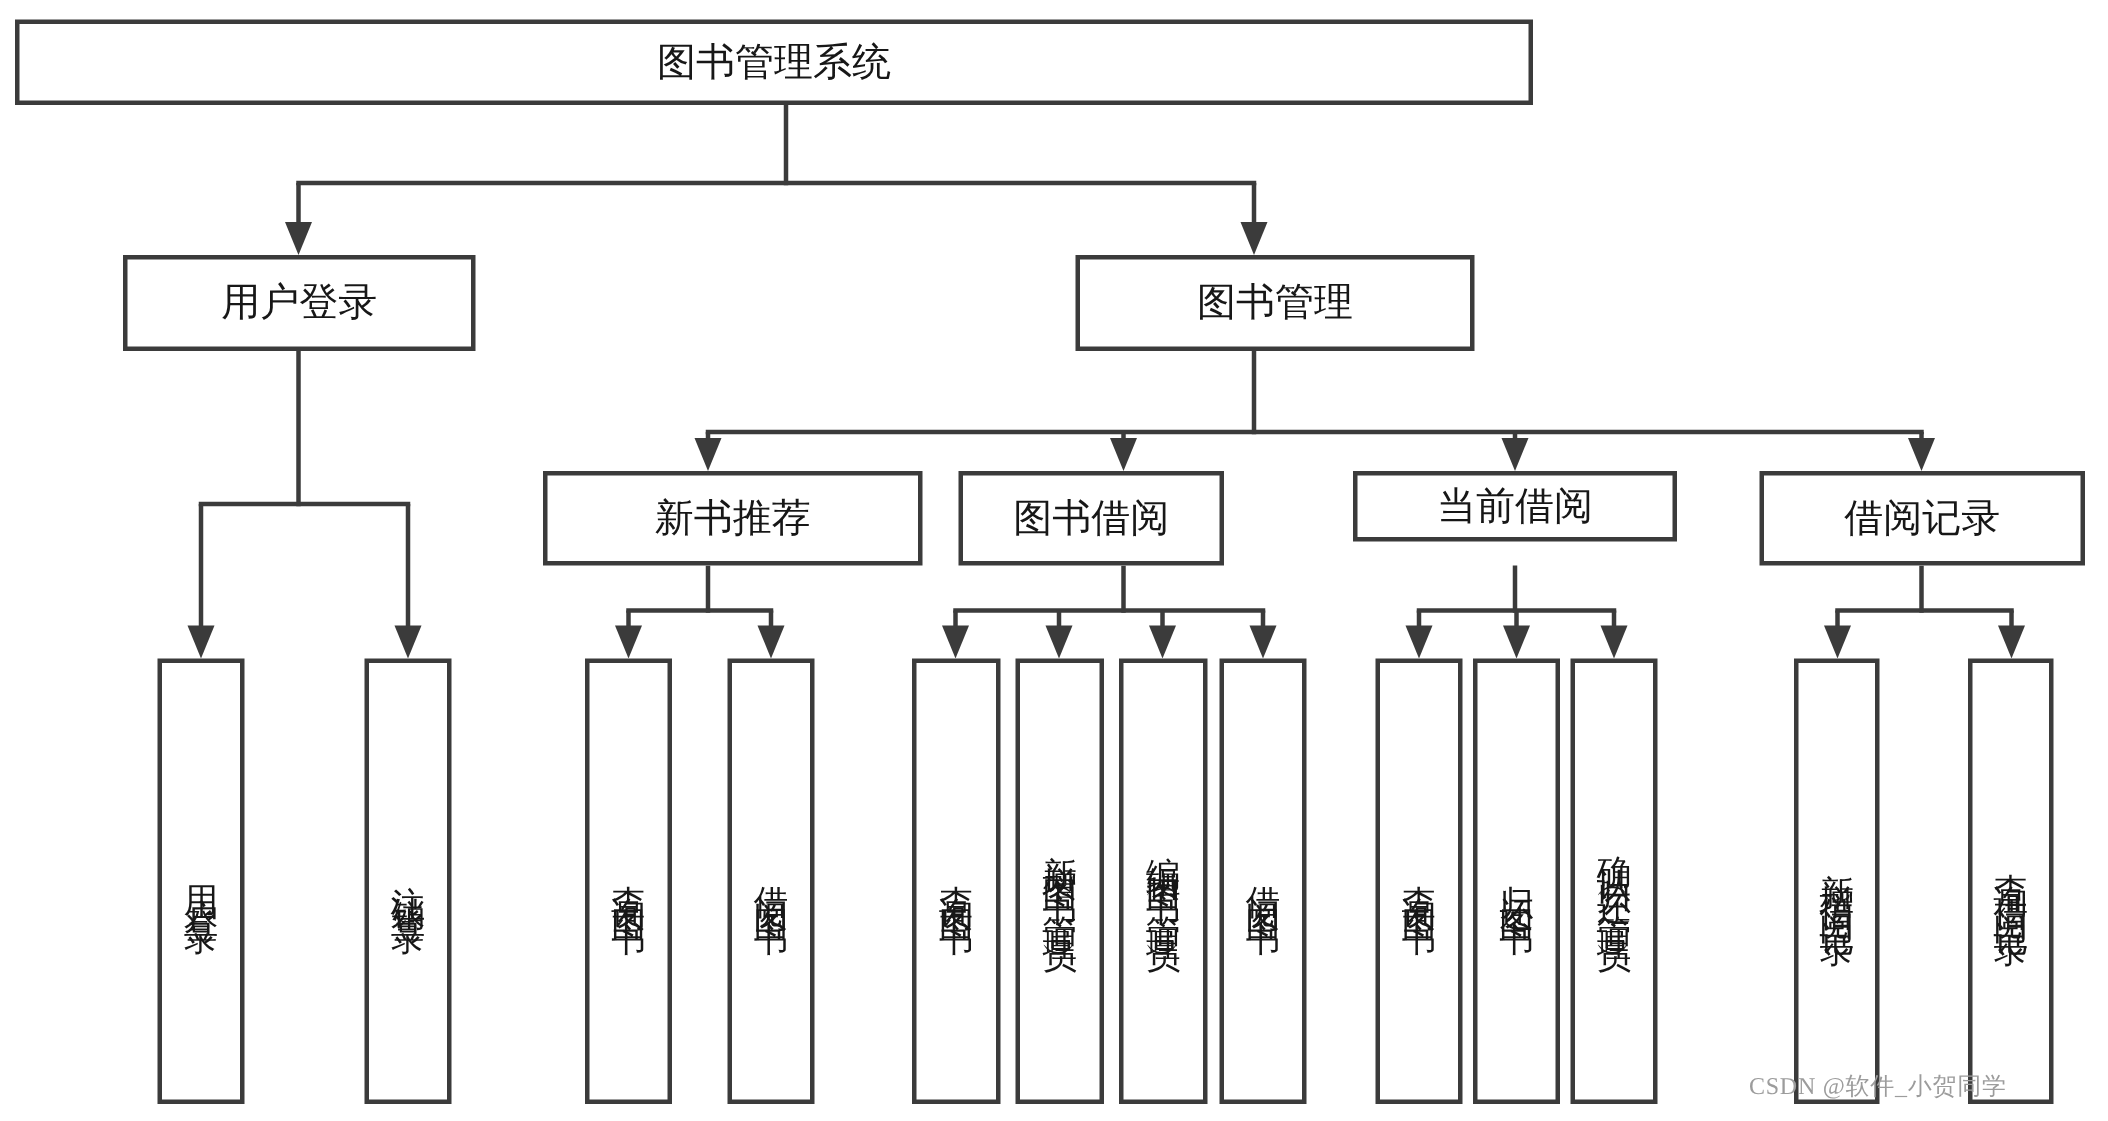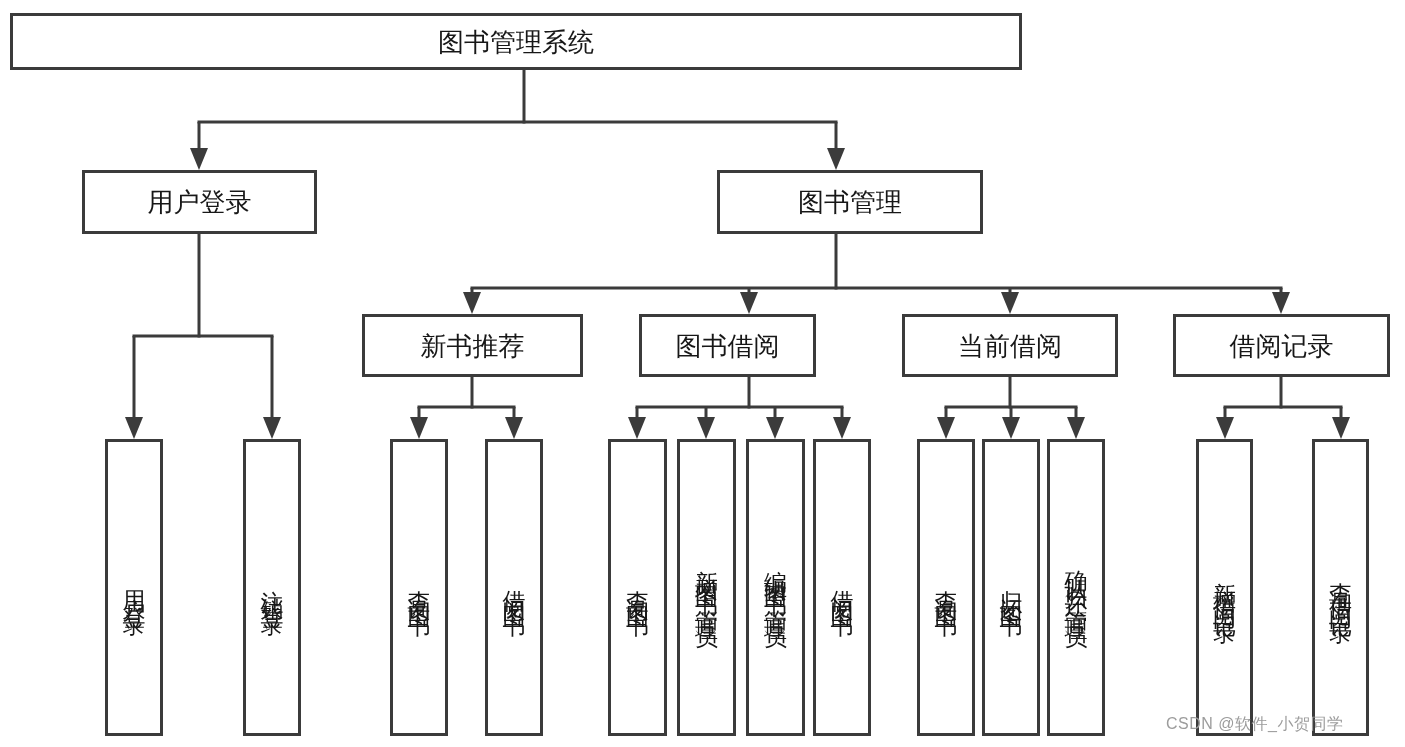--- a/index.html
+++ b/index.html
@@ -7,21 +7,21 @@
     --text: #171717;
     --watermark: #9c9c9c;
     --background: #ffffff;
   }
   html, body { margin: 0; padding: 0; background: var(--background); }
   #canvas {
     position: relative;
     width: 1405px;
     height: 747px;
     background: var(--background);
-    font-family: Liberation Sans, sans-serif;
+    font-family: Liberation Serif, serif;
     overflow: hidden;
   }
   #wires {
     position: absolute;
     left: 0; top: 0;
     color: var(--line);
   }
   .node {
     position: absolute;
     box-sizing: border-box;
@@ -118,23 +118,23 @@
     <polygon points="1216,417 1234,417 1225,439" fill="currentColor" stroke="none"></polygon>
     <line x1="1341" y1="407" x2="1341" y2="419"></line>
     <polygon points="1332,417 1350,417 1341,439" fill="currentColor" stroke="none"></polygon>
   </svg>
 
   <div class="node" style="left:10px; top:13px; width:1012px; height:57px;">图书管理系统</div>
 
   <div class="node" style="left:82px; top:170px; width:235px; height:64px;">用户登录</div>
   <div class="node" style="left:717px; top:170px; width:266px; height:64px;">图书管理</div>
 
-  <div class="node" style="left:362px; top:314px; width:221px; height:63px;">新书推荐</div>
+  <div class="node" style="left:362px; top:314px; width:253px; height:63px;">新书推荐</div>
   <div class="node" style="left:639px; top:314px; width:177px; height:63px;">图书借阅</div>
-  <div class="node" style="left:902px; top:314px; width:216px; height:63px;">当前借阅</div>
+  <div class="node" style="left:902px; top:314px; width:216px; height:47px;">当前借阅</div>
   <div class="node" style="left:1173px; top:314px; width:217px; height:63px;">借阅记录</div>
 
   <div class="node leaf" style="left:105px; width:58px;">用户登录</div>
   <div class="node leaf" style="left:243px; width:58px;">注销登录</div>
 
   <div class="node leaf" style="left:390px; width:58px;">查询图书</div>
   <div class="node leaf" style="left:485px; width:58px;">借阅图书</div>
 
   <div class="node leaf" style="left:608px; width:59px;">查询图书</div>
   <div class="node leaf" style="left:677px; width:59px;">新增图书（管理员）</div>

